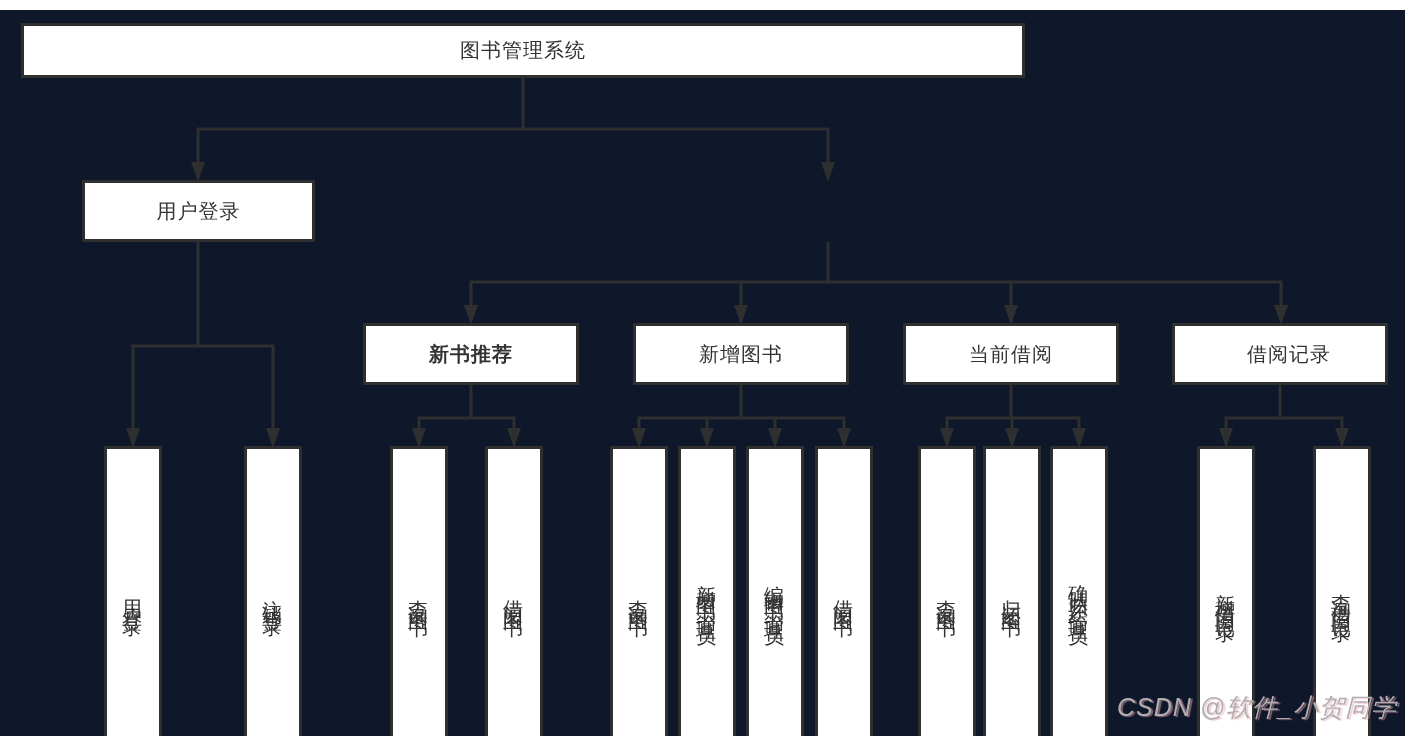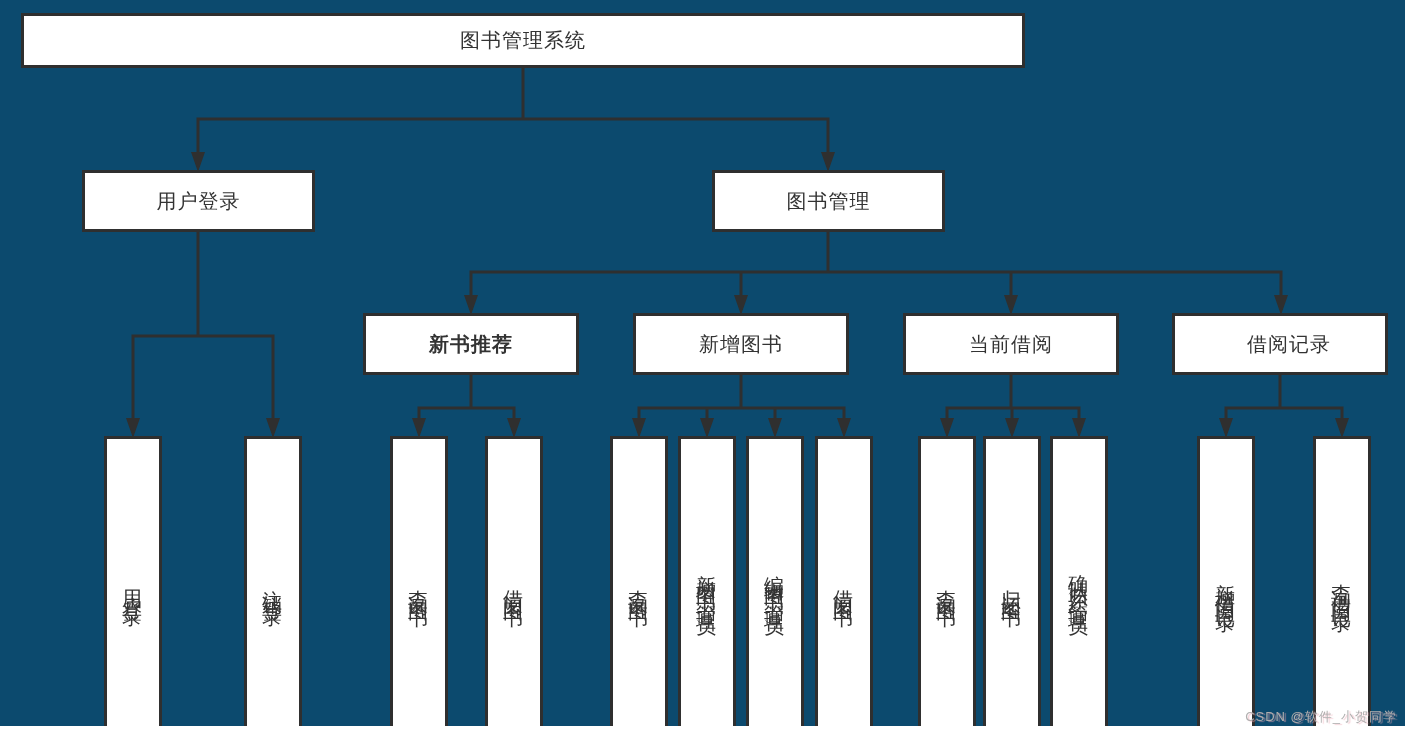--- a/index.html
+++ b/index.html
@@ -1,40 +1,42 @@
 <!DOCTYPE html>
 <html><head>
 <meta charset="utf-8">
 <style>
   html,body{margin:0;padding:0;background:#ffffff;}
   .stage{
     position:relative;
     width:1405px;height:726px;
-    background:#0c4a6e;
+    background:#0f172a;
     font-family:"Liberation Sans","DejaVu Sans",sans-serif;
     overflow:hidden;
+    margin-top:10px;
   }
   .connectors{position:absolute;left:0;top:0;width:1405px;height:747px;}
   .box{
     position:absolute;box-sizing:border-box;
     border:3px solid #2f2f2f;background:#ffffff;
     display:flex;align-items:center;justify-content:center;
     font-size:20px;color:#333333;letter-spacing:1px;
     white-space:nowrap;
   }
   .vbox{
     writing-mode:vertical-rl;text-orientation:mixed;
     top:436px;width:58px;height:299px;
     letter-spacing:6px;white-space:normal;
   }
   .watermark{
-    position:absolute;right:8px;bottom:0;
-    font-size:13px;color:#b0afaf;
+    position:absolute;right:8px;bottom:12px;
+    font-size:25px;color:#b0afaf;
     text-shadow:2px 1px 1px rgba(233,163,175,0.55);
     letter-spacing:1px;
+    font-style:italic;
   }
 </style>
 </head>
 <body>
 
 <div class="stage">
 
   <svg class="connectors" viewBox="0 0 1405 747" xmlns="http://www.w3.org/2000/svg">
     <g stroke="#2f2f2f" stroke-width="3" fill="none">
       <path d="M523 68 V119 M198 152 V119 H828 V152"></path>
@@ -63,21 +65,20 @@
       M940 418 L954 418 L947 438 Z
       M1005 418 L1019 418 L1012 438 Z
       M1072 418 L1086 418 L1079 438 Z
       M1219 418 L1233 418 L1226 438 Z
       M1335 418 L1349 418 L1342 438 Z"></path>
   </svg>
 
   <div class="box" style="left:21px;top:13px;width:1004px;height:55px;">图书管理系统</div>
 
   <div class="box" style="left:82px;top:170px;width:233px;height:62px;">用户登录</div>
-  <div class="box" style="left:712px;top:170px;width:233px;height:62px;">图书管理</div>
 
   <div class="box" style="left:363px;top:313px;width:216px;height:62px;font-weight:bold;">新书推荐</div>
   <div class="box" style="left:633px;top:313px;width:216px;height:62px;">新增图书</div>
   <div class="box" style="left:903px;top:313px;width:216px;height:62px;">当前借阅</div>
   <div class="box" style="left:1172px;top:313px;width:216px;height:62px;padding-left:18px;">借阅记录</div>
 
   <div class="box vbox" style="left:104px;">用户登录</div>
   <div class="box vbox" style="left:244px;">注销登录</div>
 
   <div class="box vbox" style="left:390px;">查询图书</div>

